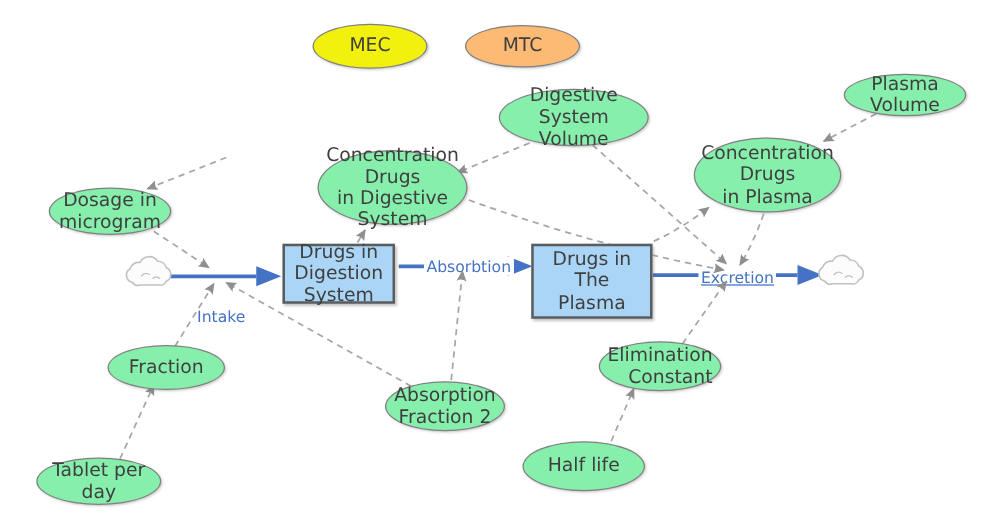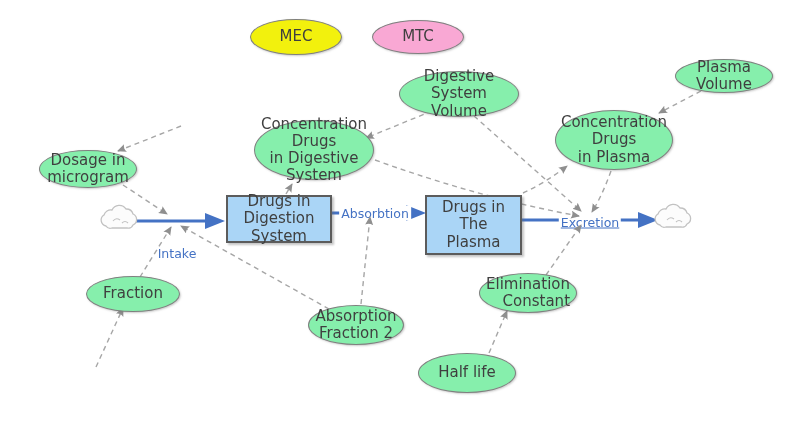--- a/index.html
+++ b/index.html
@@ -5,21 +5,21 @@
   html,body{margin:0;padding:0;background:#fff;}
   .canvas{position:relative;width:800px;height:423px;background:#ffffff;overflow:hidden;
           font-family:"DejaVu Sans",sans-serif;}
   svg.layer{position:absolute;left:0;top:0;pointer-events:none;}
   .node{position:absolute;display:flex;align-items:center;justify-content:center;
         text-align:center;color:#3f3f3f;font-size:15px;line-height:1.15;
         white-space:pre-line;box-sizing:border-box;}
   .ellipse{border:1.6px solid #7f7f7f;border-radius:50%;background:#86efac;
            box-shadow:1px 1px 2px rgba(110,110,110,.35);}
   .mec{background:#F2F10D;}
-  .mtc{background:#f9a8d4;text-align:right;}
+  .mtc{background:#fdba74;text-align:right;}
   .stock{background:#AAD5F6;border:2px solid #5c5c5c;
          box-shadow:1.5px 1.5px 2px rgba(110,110,110,.4);}
   .flowlabel{position:absolute;transform:translate(-50%,-50%);color:#4472C4;
              font-size:12.5px;background:#ffffff;padding:0 2px;white-space:nowrap;}
 </style>
 </head>
 <body>
 
 <div class="canvas">
 
@@ -68,21 +68,21 @@
       <path d="M375,160 Q480,198 579,216" marker-end="url(#ga)"></path>
       <path d="M474,116 L581,211" marker-end="url(#ga)"></path>
       <path d="M523,193 Q545,183 567,166" marker-end="url(#ga)"></path>
       <path d="M701,91 L659,113" marker-end="url(#ga)"></path>
       <path d="M611,171 Q602,196 592,212" marker-end="url(#ga)"></path>
       <path d="M546,275 L581,225" marker-end="url(#ga)"></path>
       <path d="M489,353 L507,311" marker-end="url(#ga)"></path>
     </g>
   </svg>
 
-  <div class="node stock" style="left:226px;top:195px;width:106px;height:48px;">
+  <div class="node stock" style="left:226px;top:195px;width:90px;height:48px;">
     <span>Drugs in
 Digestion System</span>
   </div>
   <div class="node stock" style="left:425px;top:195px;width:97px;height:60px;">
     <span>Drugs in The
 Plasma</span>
   </div>
 
   <div class="node ellipse mec" style="left:250px;top:19px;width:92px;height:36px;">
     <span>MEC</span>
@@ -106,20 +106,23 @@
   <div class="node ellipse" style="left:675px;top:59px;width:98px;height:34px;">
     <span>Plasma Volume</span>
   </div>
   <div class="node ellipse" style="left:555px;top:110px;width:118px;height:60px;">
     <span>Concentration Drugs
 in Plasma</span>
   </div>
   <div class="node ellipse" style="left:86px;top:276px;width:94px;height:36px;">
     <span>Fraction</span>
   </div>
+  <div class="node ellipse" style="left:29px;top:366px;width:100px;height:38px;">
+    <span>Tablet per day</span>
+  </div>
   <div class="node ellipse" style="left:308px;top:305px;width:96px;height:40px;">
     <span>Absorption
 Fraction 2</span>
   </div>
   <div class="node ellipse" style="left:479px;top:273px;width:98px;height:40px;text-align:right;">
     <span>Elimination
 Constant</span>
   </div>
   <div class="node ellipse" style="left:418px;top:353px;width:98px;height:40px;">
     <span>Half life</span>

